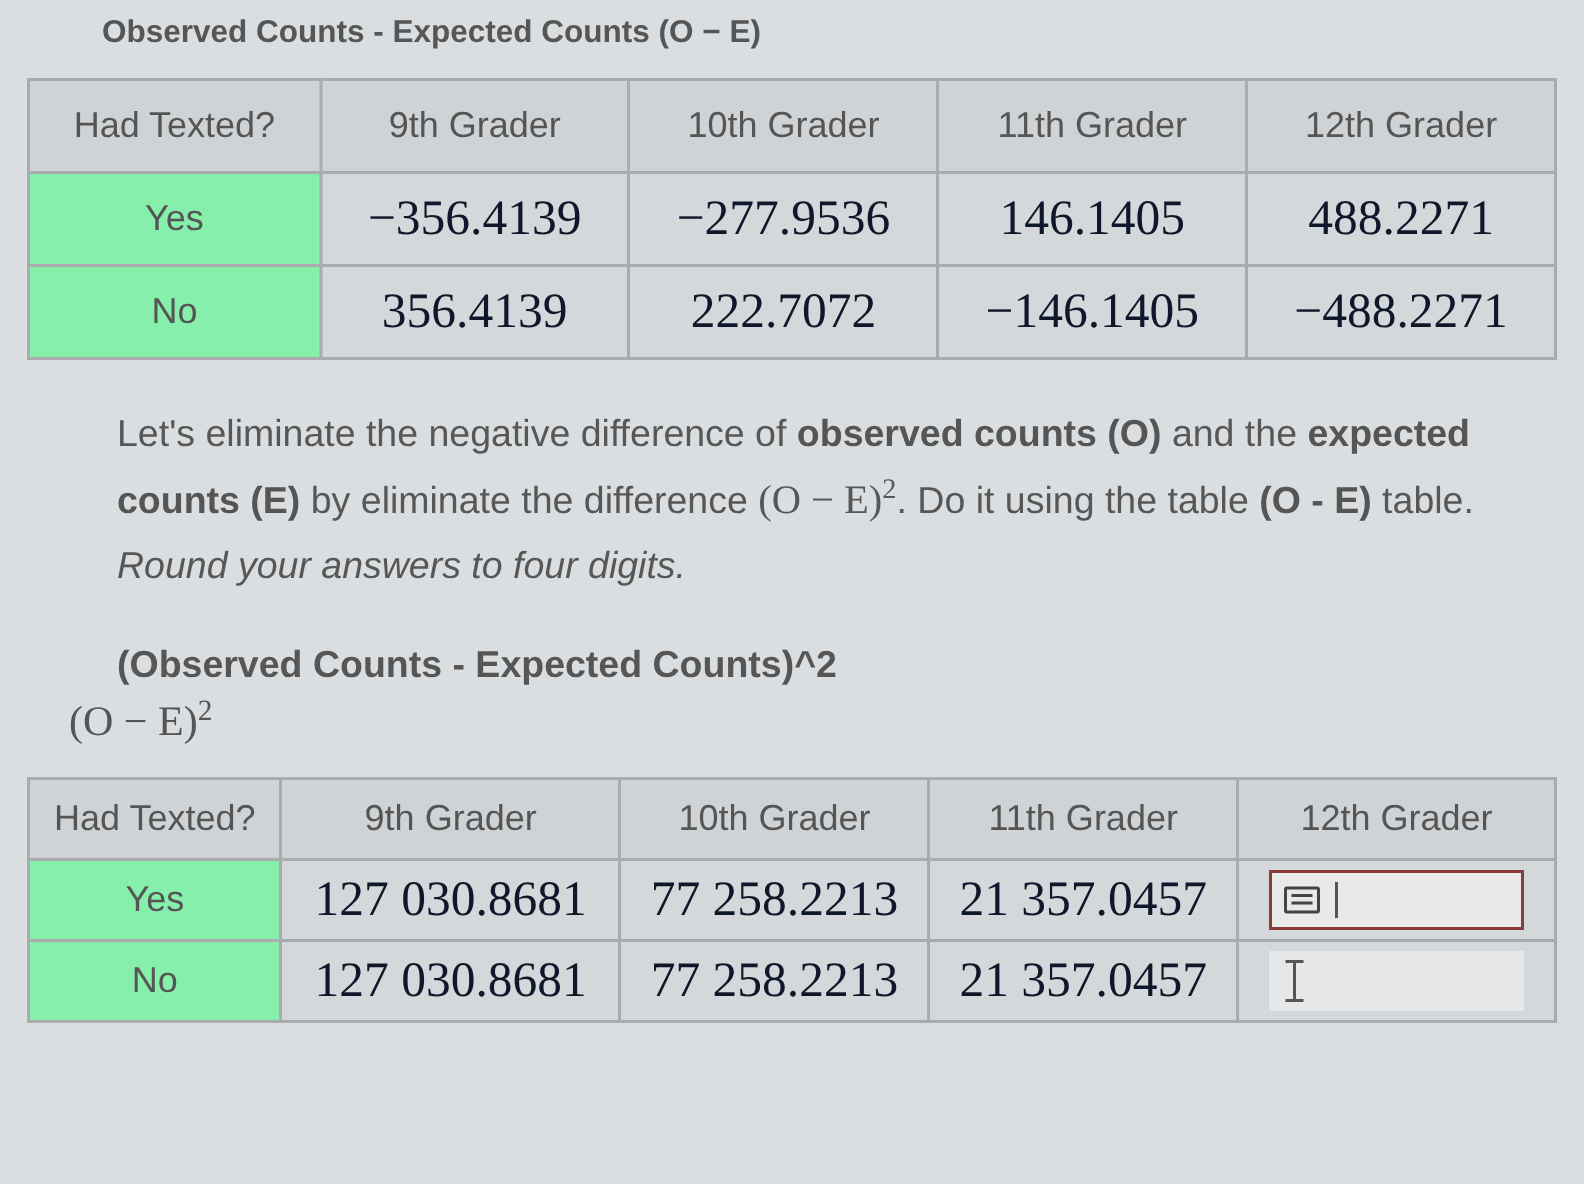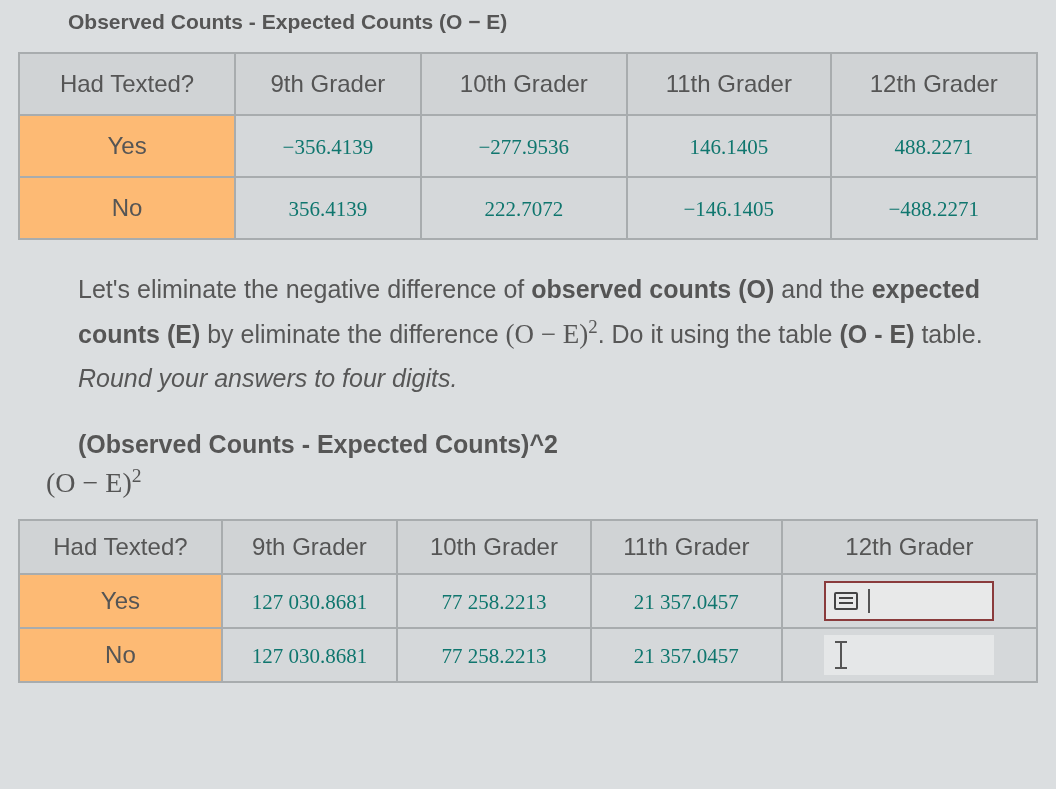--- a/index.html
+++ b/index.html
@@ -32,23 +32,23 @@
     height: 62px;
     font-size: 24px;
     font-weight: normal;
     color: #555;
     margin-left: 30px;
   }
   table.data th {
     background: #d0d3d5;
   }
   table.data td.rowhdr {
-    background: #fdba74;
-  }
-  .value { font-family: "Times New Roman", Times, serif; font-size: 21px; color:#0f766e; }
+    background: #86efac;
+  }
+  .value { font-family: "Times New Roman", Times, serif; font-size: 33px; color:#0f172a; }
   .narrative {
     margin: 28px 40px 0 60px;
     font-size: 25px;
     line-height: 1.7;
     color: #575757;
   }
   .narrative b { color: #555; font-weight: bold; }
   .narrative i { font-style: italic; }
   .math {
     font-family: "Times New Roman", Times, serif;

